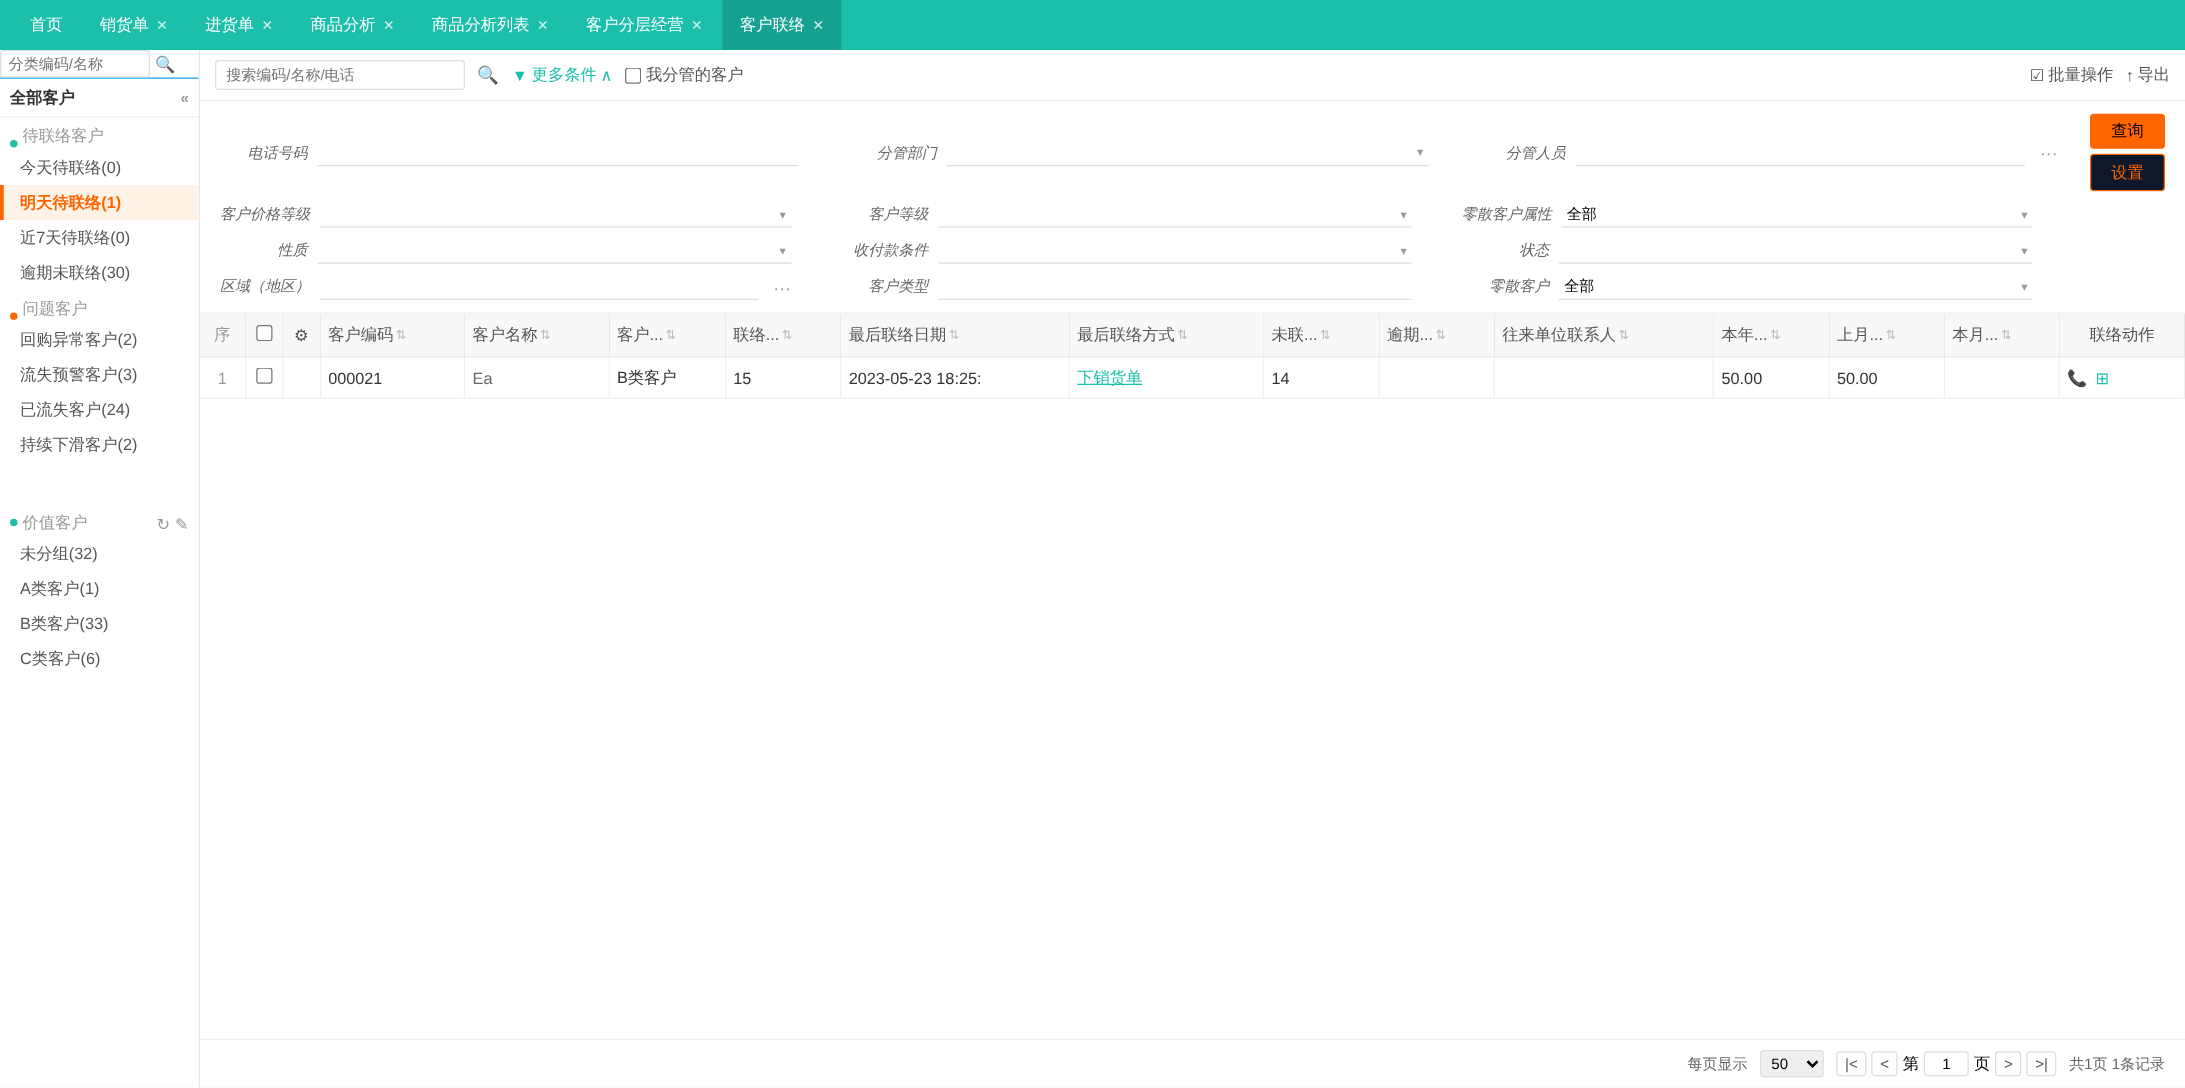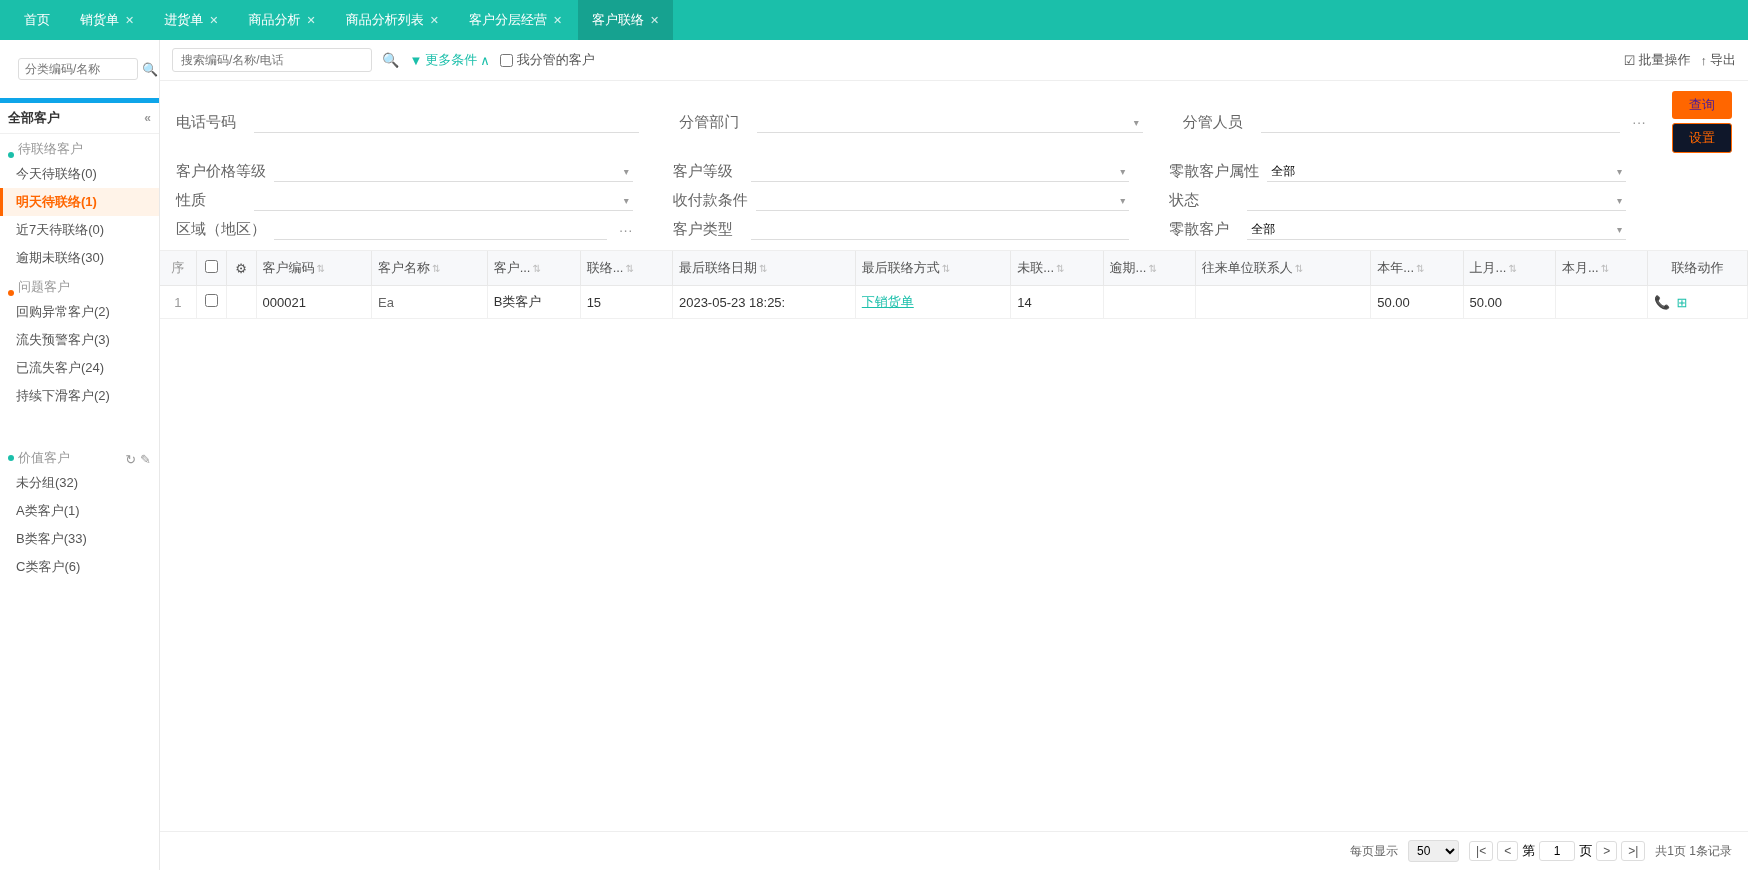--- a/index.html
+++ b/index.html
@@ -41,22 +41,22 @@
     .sidebar {
       width: 160px;
       background: #fff;
       border-right: 1px solid #e8e8e8;
       overflow-y: auto;
       flex-shrink: 0;
     }
     .sidebar-search {
       display: flex;
       align-items: center;
-      padding: 18px;
-      border-bottom: 5px solid #0ea5e9;
+      padding: 0;
+      border-bottom: 1px solid #0ea5e9;
     }
     .sidebar-search input {
       border: 1px solid #ddd;
       border-radius: 3px;
       padding: 3px 6px;
       width: 120px;
       font-size: 12px;
       outline: none;
     }
     .sidebar-search .search-icon {
@@ -179,24 +179,25 @@
     }
     .adv-filter-row:last-child { margin-bottom: 0; }
     .adv-field {
       display: flex;
       align-items: center;
       gap: 8px;
       flex: 1;
     }
     .adv-field-label {
       color: #666;
-      font-size: 15px;
+      font-size: 12px;
       white-space: nowrap;
       min-width: 70px;
-      text-align: left;
+      text-align: right;
+      font-style: italic;
     }
     .adv-field-input {
       flex: 1;
       border: none;
       border-bottom: 1px solid #ddd;
       padding: 3px 4px;
       font-size: 12px;
       outline: none;
       min-width: 100px;
     }
@@ -219,21 +220,21 @@
     }
     .adv-field-with-arrow .arrow { position: absolute; right: 4px; color: #999; font-size: 10px; pointer-events: none; }
     .adv-field-dots {
       color: #999;
       font-size: 14px;
       margin-left: 4px;
       cursor: pointer;
     }
     .btn-query {
       background: #ff6600;
-      color: #4c1d95;
+      color: #000000;
       border: none;
       border-radius: 3px;
       padding: 5px 8px;
       cursor: pointer;
       font-size: 13px;
     }
     .btn-set {
       background: #0f172a;
       color: #ff6600;
       border: 1px solid #ff6600;

